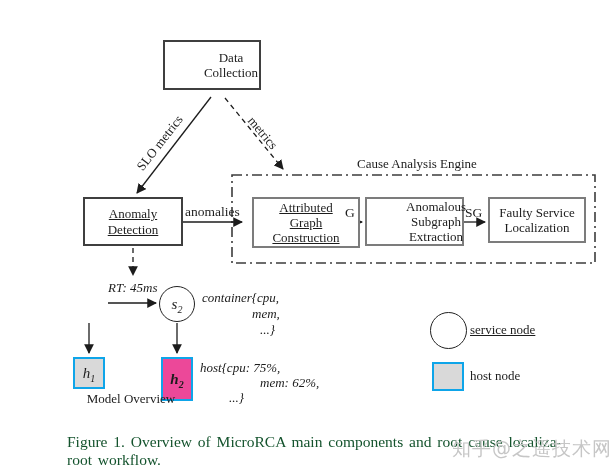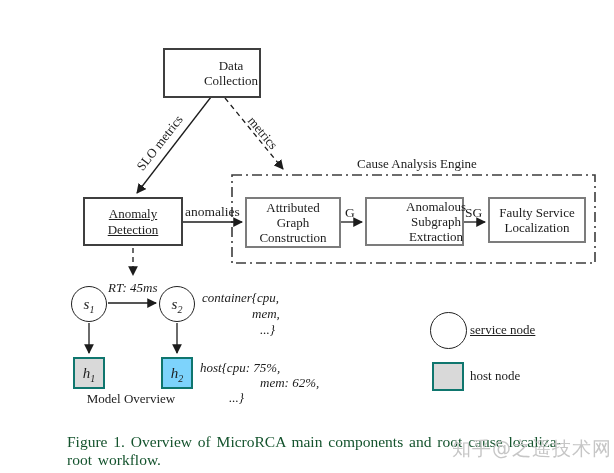--- a/index.html
+++ b/index.html
@@ -39,21 +39,21 @@
     background: #ffffff;
     display: flex;
     align-items: center;
     justify-content: center;
     font-style: italic;
     font-size: 15px;
   }
   .hnode {
     position: absolute;
     box-sizing: border-box;
-    border: 2px solid #0f766e;
+    border: 2px solid #0ea5e9;
     display: flex;
     align-items: center;
     justify-content: center;
     font-style: italic;
     font-size: 15px;
     text-align: center;
   }
   sub.idx { font-size: 10px; font-style: italic; line-height: 0; }
   .caption-line {
     position: absolute;
@@ -98,28 +98,28 @@
 
     <line x1="133" y1="248" x2="133" y2="275" stroke="#1c1c1c" stroke-width="1.3" stroke-dasharray="5 4" marker-end="url(#arr)"></line>
 
     <line x1="108" y1="303" x2="156" y2="303" stroke="#1c1c1c" stroke-width="1.3" marker-end="url(#arr)"></line>
 
     <line x1="89" y1="323" x2="89" y2="353" stroke="#1c1c1c" stroke-width="1.3" marker-end="url(#arr)"></line>
 
     <line x1="177" y1="323" x2="177" y2="353" stroke="#1c1c1c" stroke-width="1.3" marker-end="url(#arr)"></line>
   </svg>
 
-  <div class="box dark-border" style="left:163px; top:48px; width:98px; height:50px;padding-left:38px;">Data Collection</div>
+  <div class="box dark-border" style="left:163px; top:40px; width:98px; height:50px;padding-left:38px;">Data Collection</div>
 
   <div class="box dark-border" style="left:83px; top:197px; width:100px; height:49px;text-decoration:underline;">Anomaly
 Detection</div>
 
   <div class="lbl" style="left:357px; top:156px; font-size:13px;">Cause Analysis Engine</div>
 
-  <div class="box gray-border" style="left:245px; top:197px; width:96px; height:51px;">Attributed
+  <div class="box gray-border" style="left:252px; top:197px; width:108px; height:51px;text-decoration:underline;">Attributed
 Graph
 Construction</div>
 
   <div class="box gray-border" style="left:365px; top:197px; width:99px; height:49px;padding-left:43px;">Anomalous
 Subgraph
 Extraction</div>
 
   <div class="box gray-border" style="left:488px; top:197px; width:98px; height:46px;">Faulty Service
 Localization</div>
 
@@ -128,33 +128,30 @@
   <div class="lbl rot" style="left:235px; top:125px; width:55px; transform:rotate(50deg);">metrics</div>
 
   <div class="lbl edge-lbl" style="left:185px; top:204px;">anomalies</div>
 
   <div class="lbl edge-lbl" style="left:345px; top:205px;">G</div>
 
   <div class="lbl edge-lbl" style="left:465px; top:205px;">SG</div>
 
   <div class="lbl ital" style="left:108px; top:280px;">RT: 45ms</div>
 
-  <div class="circle" style="left:71px; top:286px; width:36px; height:36px;">
-    <span><span>s</span><sub class="idx">1</sub></span>
-  </div>
 
   <div class="circle" style="left:159px; top:286px; width:36px; height:36px;">
     <span><span>s</span><sub class="idx">2</sub></span>
   </div>
 
   <div class="hnode" style="left:73px; top:357px; width:32px; height:32px; background:#d9d9d9;">
     <span><span>h</span><sub class="idx">1</sub></span>
   </div>
 
-  <div class="hnode" style="left:161px; top:357px; width:32px; height:32px; background:#7dd3fc;">
+  <div class="hnode" style="left:161px; top:357px; width:32px; height:44px; background:#ec4899;font-weight:bold;">
     <span><span>h</span><sub class="idx">2</sub></span>
   </div>
 
   <div class="lbl ital" style="left:202px; top:290px;">container{cpu,</div>
 
   <div class="lbl" style="left:82px; top:391px; width:98px; text-align:center;">Model Overview</div>
   <div class="lbl ital" style="left:252px; top:306px;">mem,</div>
   <div class="lbl ital" style="left:260px; top:322px;">...}</div>
 
   <div class="lbl ital" style="left:200px; top:360px;">host{cpu: 75%,</div>

